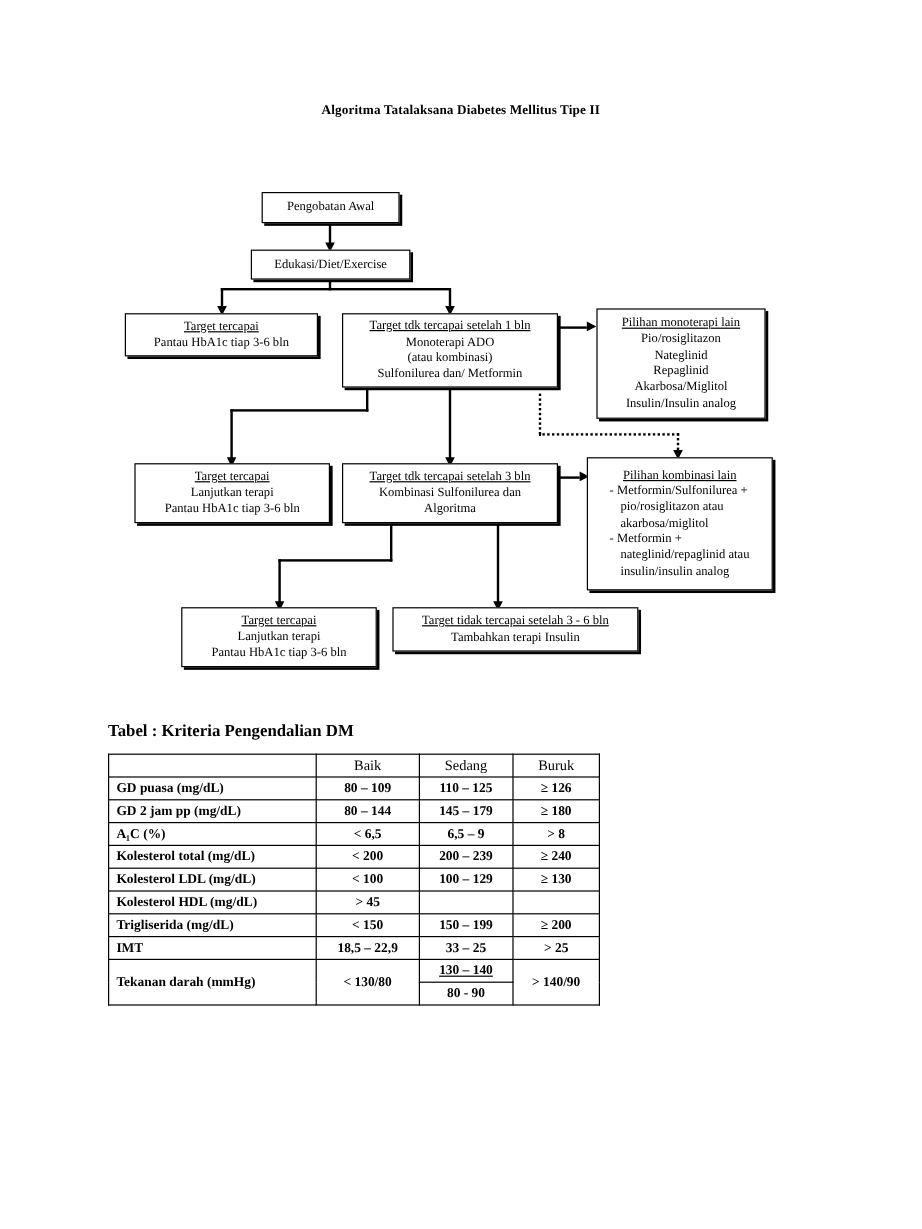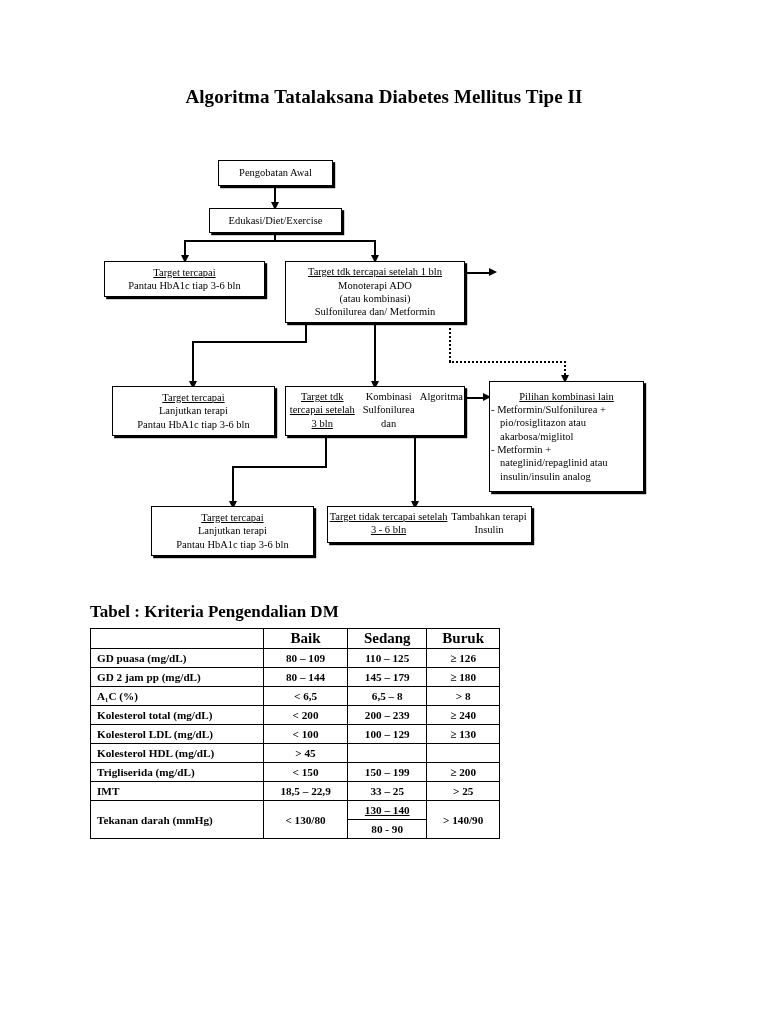--- a/index.html
+++ b/index.html
@@ -22,35 +22,35 @@
     height: 1024px;
   }
 
   
   .doc-title {
     position: absolute;
     left: 0;
     top: 86px;
     width: 768px;
     text-align: center;
-    font-size: 19px;
+    font-size: 11px;
     font-weight: bold;
     letter-spacing: 0.1px;
   }
 
   
   .fbox {
     position: absolute;
     box-sizing: border-box;
     border: 1.6px solid #000;
     background: #fff;
     text-align: center;
     font-size: 10.5px;
     line-height: 1.28;
-    padding: 3px 1px;
+    padding: 3px 18px;
     z-index: 5;
   }
   .fbox.shadow {
     box-shadow: 2.2px 2.2px 0 0 #000;
   }
   .fbox .hd {
     text-decoration: underline;
     display: block;
   }
   .fbox .ln { display: block; }
@@ -104,41 +104,41 @@
     height: 0;
     border-top: 2.4px dotted #000;
     z-index: 2;
   }
 
   
   .tbl-title {
     position: absolute;
     left: 90px;
     top: 602px;
-    font-size: 17px;
+    font-size: 14px;
     font-weight: bold;
   }
   table.crit {
     position: absolute;
     left: 90px;
     top: 628px;
     width: 410px;
     border-collapse: collapse;
     font-size: 11.2px;
   }
   table.crit td, table.crit th {
     border: 1.3px solid #000;
     padding: 1px 6px;
     height: 16px;
     font-weight: bold;
   }
   table.crit th {
-    font-weight: bold;
+    font-weight: normal;
     text-align: center;
-    font-size: 15px;
+    font-size: 12px;
   }
   table.crit td.lbl {
     text-align: left;
     width: 160px;
   }
   table.crit td.val {
     text-align: center;
   }
   table.crit td.noborder-v {
     border-top: none;
@@ -179,41 +179,49 @@
   <div class="fbox shadow" style="left:285px; top:261px; width:180px; height:62px; display:flex; flex-direction:column; justify-content:center;">
     <span class="hd">Target tdk tercapai setelah 1 bln</span>
     <span class="ln">Monoterapi ADO</span>
     <span class="ln">(atau kombinasi)</span>
     <span class="ln">Sulfonilurea dan/ Metformin</span>
   </div>
 
   <div class="ln-h" style="left:465px; top:272px; width:24px;"></div>
   <div class="arw-r" style="left:489px; top:268px;"></div>
 
+  <div class="fbox shadow" style="left:497px; top:257px; width:141px; height:92px; display:flex; flex-direction:column; justify-content:center;">
+    <span class="hd">Pilihan monoterapi lain</span>
+    <span class="ln">Pio/rosiglitazon</span>
+    <span class="ln">Nateglinid</span>
+    <span class="ln">Repaglinid</span>
+    <span class="ln">Akarbosa/Miglitol</span>
+    <span class="ln">Insulin/Insulin analog</span>
+  </div>
 
   <div class="dot-v" style="left:449px; top:323px; height:39px;"></div>
   <div class="dot-h" style="left:449px; top:361px; width:117px;"></div>
   <div class="dot-v" style="left:564px; top:361px; height:18px;"></div>
   <div class="arw-d" style="left:560.5px; top:375px;"></div>
 
   <div class="ln-v" style="left:374px; top:323px; height:62px;"></div>
   <div class="arw-d" style="left:370.5px; top:381px;"></div>
 
   <div class="ln-v" style="left:305px; top:323px; height:20px;"></div>
   <div class="ln-h" style="left:192px; top:341px; width:115px;"></div>
   <div class="ln-v" style="left:192px; top:341px; height:44px;"></div>
   <div class="arw-d" style="left:188.5px; top:381px;"></div>
 
   <div class="fbox shadow" style="left:112px; top:386px; width:163px; height:50px; display:flex; flex-direction:column; justify-content:center;">
     <span class="hd">Target tercapai</span>
     <span class="ln">Lanjutkan terapi</span>
     <span class="ln">Pantau HbA1c tiap 3-6 bln</span>
   </div>
 
-  <div class="fbox shadow" style="left:285px; top:386px; width:180px; height:50px; display:flex; flex-direction:row; justify-content:center;">
+  <div class="fbox shadow" style="left:285px; top:386px; width:180px; height:50px; display:flex; flex-direction:column; justify-content:center;">
     <span class="hd">Target tdk tercapai setelah 3 bln</span>
     <span class="ln">Kombinasi Sulfonilurea dan</span>
     <span class="ln">Algoritma</span>
   </div>
 
   <div class="ln-h" style="left:465px; top:397px; width:18px;"></div>
   <div class="arw-r" style="left:483px; top:393px;"></div>
 
   <div class="fbox shadow left-al" style="left:489px; top:381px; width:155px; height:111px; display:flex; flex-direction:column; justify-content:center;">
     <span class="hd center-hd">Pilihan kombinasi lain</span>
@@ -238,21 +246,21 @@
   <div class="ln-h" style="left:232px; top:466px; width:95px;"></div>
   <div class="ln-v" style="left:232px; top:466px; height:39px;"></div>
   <div class="arw-d" style="left:228.5px; top:501px;"></div>
 
   <div class="fbox shadow" style="left:151px; top:506px; width:163px; height:50px; display:flex; flex-direction:column; justify-content:center;">
     <span class="hd">Target tercapai</span>
     <span class="ln">Lanjutkan terapi</span>
     <span class="ln">Pantau HbA1c tiap 3-6 bln</span>
   </div>
 
-  <div class="fbox shadow" style="left:327px; top:506px; width:205px; height:37px; display:flex; justify-content:center;">
+  <div class="fbox shadow" style="left:327px; top:506px; width:205px; height:37px; display:flex; flex-direction:column; justify-content:center;">
     <span class="hd">Target tidak tercapai setelah 3 - 6 bln</span>
     <span class="ln">Tambahkan terapi Insulin</span>
   </div>
 
   <div class="tbl-title">Tabel : Kriteria Pengendalian DM</div>
 
   <table class="crit">
     <thead>
       <tr>
         <th class="lbl"></th>
@@ -270,21 +278,21 @@
       </tr>
       <tr>
         <td class="lbl">GD 2 jam pp (mg/dL)</td>
         <td class="val">80 – 144</td>
         <td class="val">145 – 179</td>
         <td class="val">≥ 180</td>
       </tr>
       <tr>
         <td class="lbl">A₁C (%)</td>
         <td class="val">&lt; 6,5</td>
-        <td class="val">6,5 – 8</td>
+        <td class="val">6,5 – 9</td>
         <td class="val">&gt; 8</td>
       </tr>
       <tr>
         <td class="lbl">Kolesterol total (mg/dL)</td>
         <td class="val">&lt; 200</td>
         <td class="val">200 – 239</td>
         <td class="val">≥ 240</td>
       </tr>
       <tr>
         <td class="lbl">Kolesterol LDL (mg/dL)</td>

